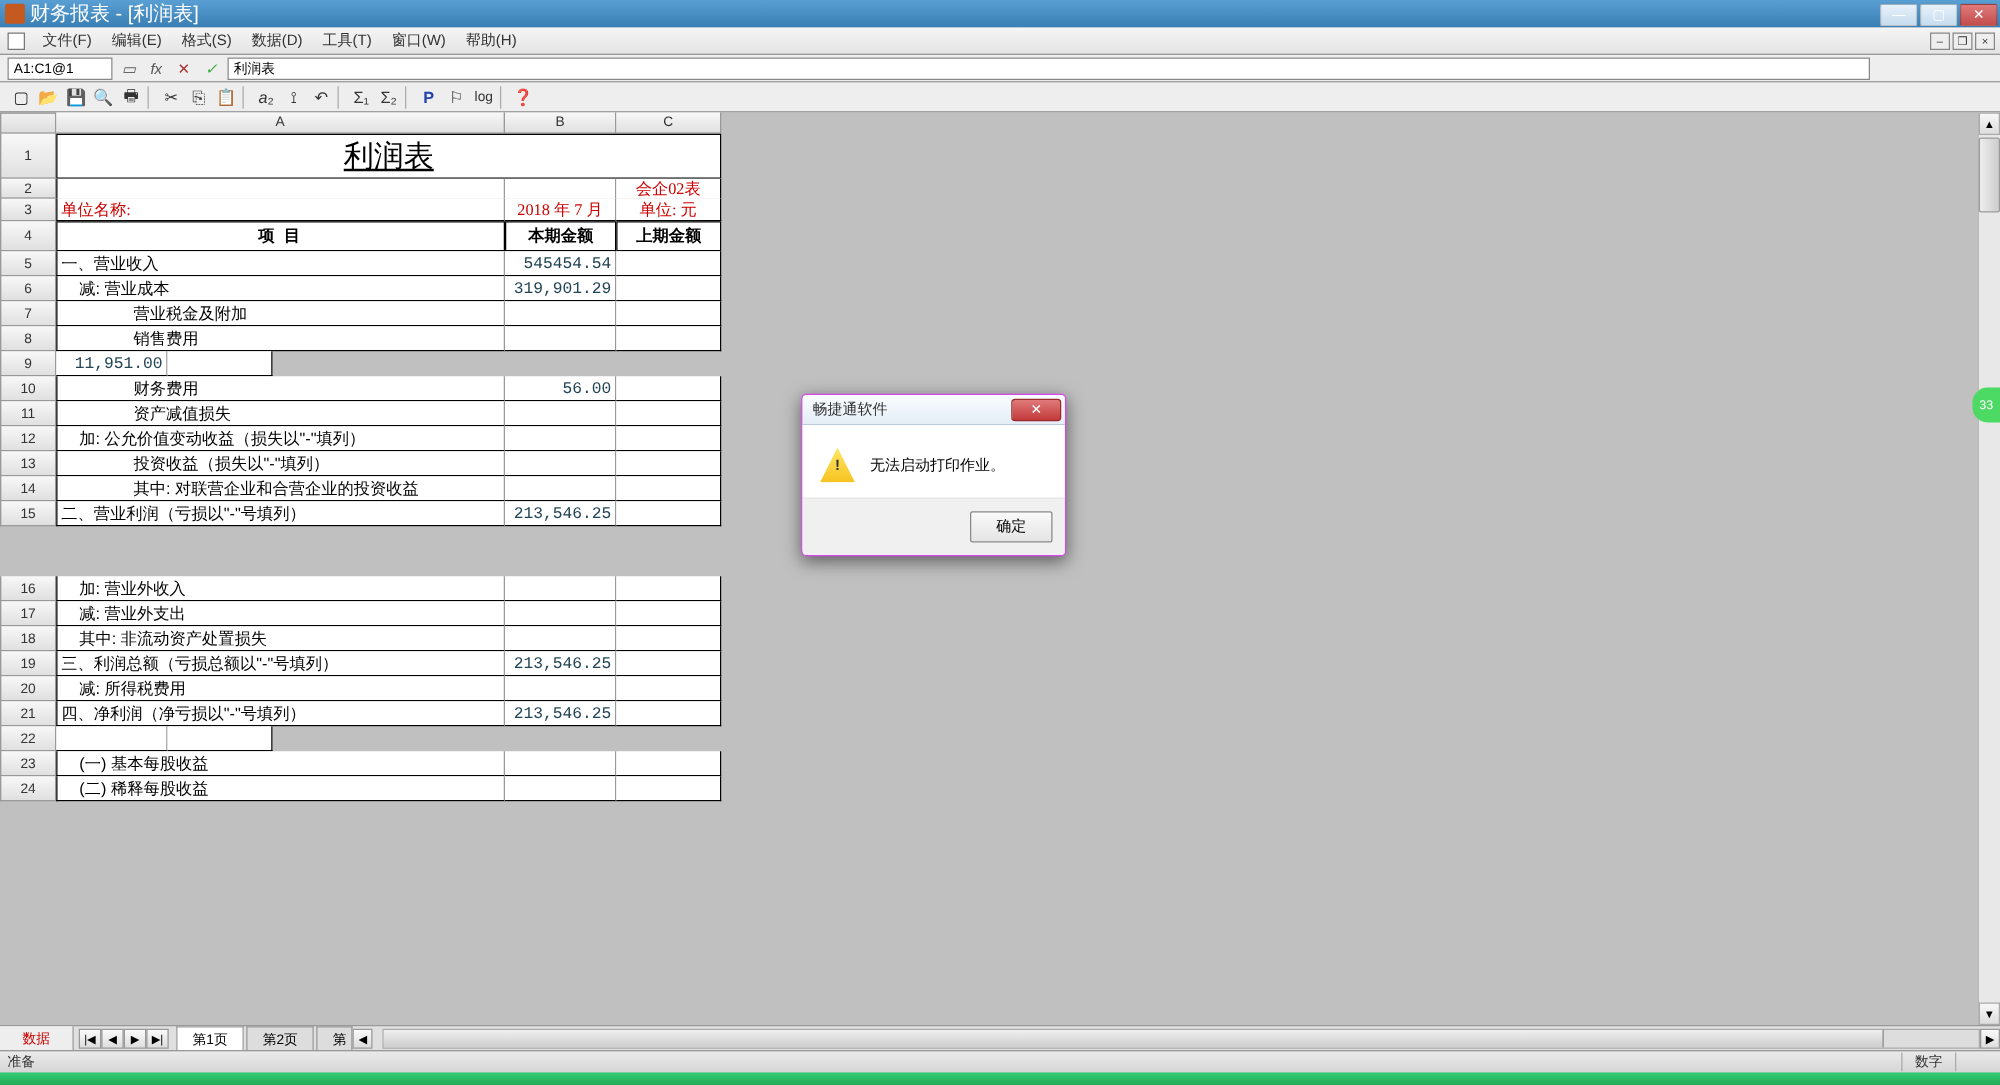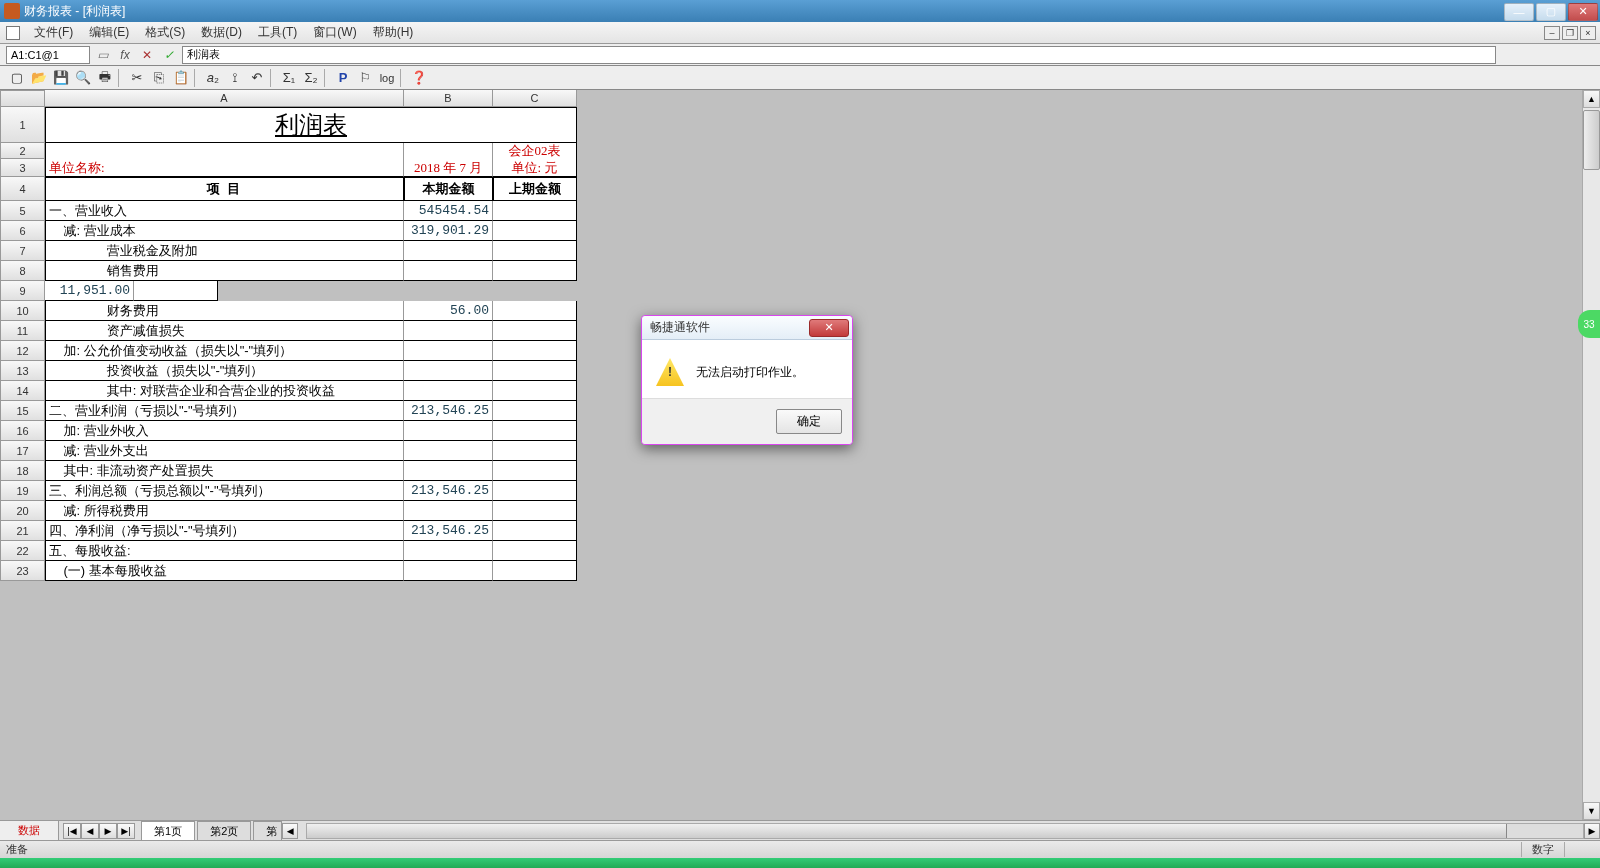--- a/index.html
+++ b/index.html
@@ -1,21 +1,21 @@
 <!DOCTYPE html>
 <html><head>
 <meta charset="utf-8">
 <style>
 * { margin: 0; padding: 0; box-sizing: border-box; }
 body { font-family: "Microsoft YaHei", SimSun, Arial, sans-serif; font-size: 12px; background: #c0c0c0; overflow: hidden; width: 1600px; height: 868px; position: relative; }
 
 
 .titlebar { height: 22px; background: linear-gradient(#5a9fd4, #3a7fb4); color: #fff; display: flex; align-items: center; padding-left: 4px; }
 .titlebar .app-icon { width: 16px; height: 16px; background: #c55a20; border-radius: 2px; margin-right: 4px; display:inline-block; }
-.titlebar .title-text { flex: 1; font-size: 12px; }
+.titlebar .title-text { flex: 1; font-size: 16px; }
 .win-btns { display: flex; }
 .win-btns div { width: 30px; height: 18px; margin-top:1px; display:flex; align-items:center; justify-content:center; border:1px solid rgba(0,0,0,.2); border-radius:2px; margin-right:2px; font-size:11px; background: linear-gradient(#e6f1fb,#c6dced);}
 .win-btns .close { background: linear-gradient(#e07a7a,#c24d4d); color:#fff;}
 .win-btns .max { background: linear-gradient(#e6f1fb,#c6dced);}
 
 
 .menubar { height: 22px; background: linear-gradient(#f5f5f5,#e4e4e4); border-bottom: 1px solid #999; display: flex; align-items: center; padding-left: 6px; color:#333; }
 .menubar .doc-icon { width: 14px; height: 14px; background:#fff; border:1px solid #777; margin-right:6px; }
 .menubar .menu-item { padding: 2px 8px; cursor:pointer;}
 .menubar .spacer { flex:1; }
@@ -246,21 +246,21 @@
           <div class="cell colA bl bb" style="white-space: pre;">                其中: 对联营企业和合营企业的投资收益</div>
           <div class="cell colB bb num"></div>
           <div class="cell colC br bb num"></div>
         </div>
         <div class="grid-row" style="height: 20px;">
           <div class="rowhdr">15</div>
           <div class="cell colA bl bb" style="white-space: pre;">二、营业利润（亏损以"-"号填列）</div>
           <div class="cell colB bb num">213,546.25</div>
           <div class="cell colC br bb num"></div>
         </div>
-        <div class="grid-row" style="height: 20px;">
+        <div class="grid-row" style="height: 20px; margin-top: 40px;">
           <div class="rowhdr">16</div>
           <div class="cell colA bl bb" style="white-space: pre;">    加: 营业外收入</div>
           <div class="cell colB bb num"></div>
           <div class="cell colC br bb num"></div>
         </div>
         <div class="grid-row" style="height: 20px;">
           <div class="rowhdr">17</div>
           <div class="cell colA bl bb" style="white-space: pre;">    减: 营业外支出</div>
           <div class="cell colB bb num"></div>
           <div class="cell colC br bb num"></div>
@@ -284,27 +284,32 @@
           <div class="cell colC br bb num"></div>
         </div>
         <div class="grid-row" style="height: 20px;">
           <div class="rowhdr">21</div>
           <div class="cell colA bl bb" style="white-space: pre;">四、净利润（净亏损以"-"号填列）</div>
           <div class="cell colB bb num">213,546.25</div>
           <div class="cell colC br bb num"></div>
         </div>
         <div class="grid-row" style="height: 20px;">
           <div class="rowhdr">22</div>
-          <div class="cell colA bl bb" style="white-space: pre;">五、每股收益:</div>
           <div class="cell colB bb num"></div>
           <div class="cell colC br bb num"></div>
         </div>
         <div class="grid-row" style="height: 20px;">
           <div class="rowhdr">23</div>
           <div class="cell colA bl bb" style="white-space: pre;">    (一) 基本每股收益</div>
+          <div class="cell colB bb num"></div>
+          <div class="cell colC br bb num"></div>
+        </div>
+        <div class="grid-row" style="height: 20px;">
+          <div class="rowhdr">24</div>
+          <div class="cell colA bl bb" style="white-space: pre;">    (二) 稀释每股收益</div>
           <div class="cell colB bb num"></div>
           <div class="cell colC br bb num"></div>
         </div>
       </div>
  </div>
 </div>
 
 <div class="vscroll">
   <div class="arrow">▲</div>
   <div class="thumb"></div>

